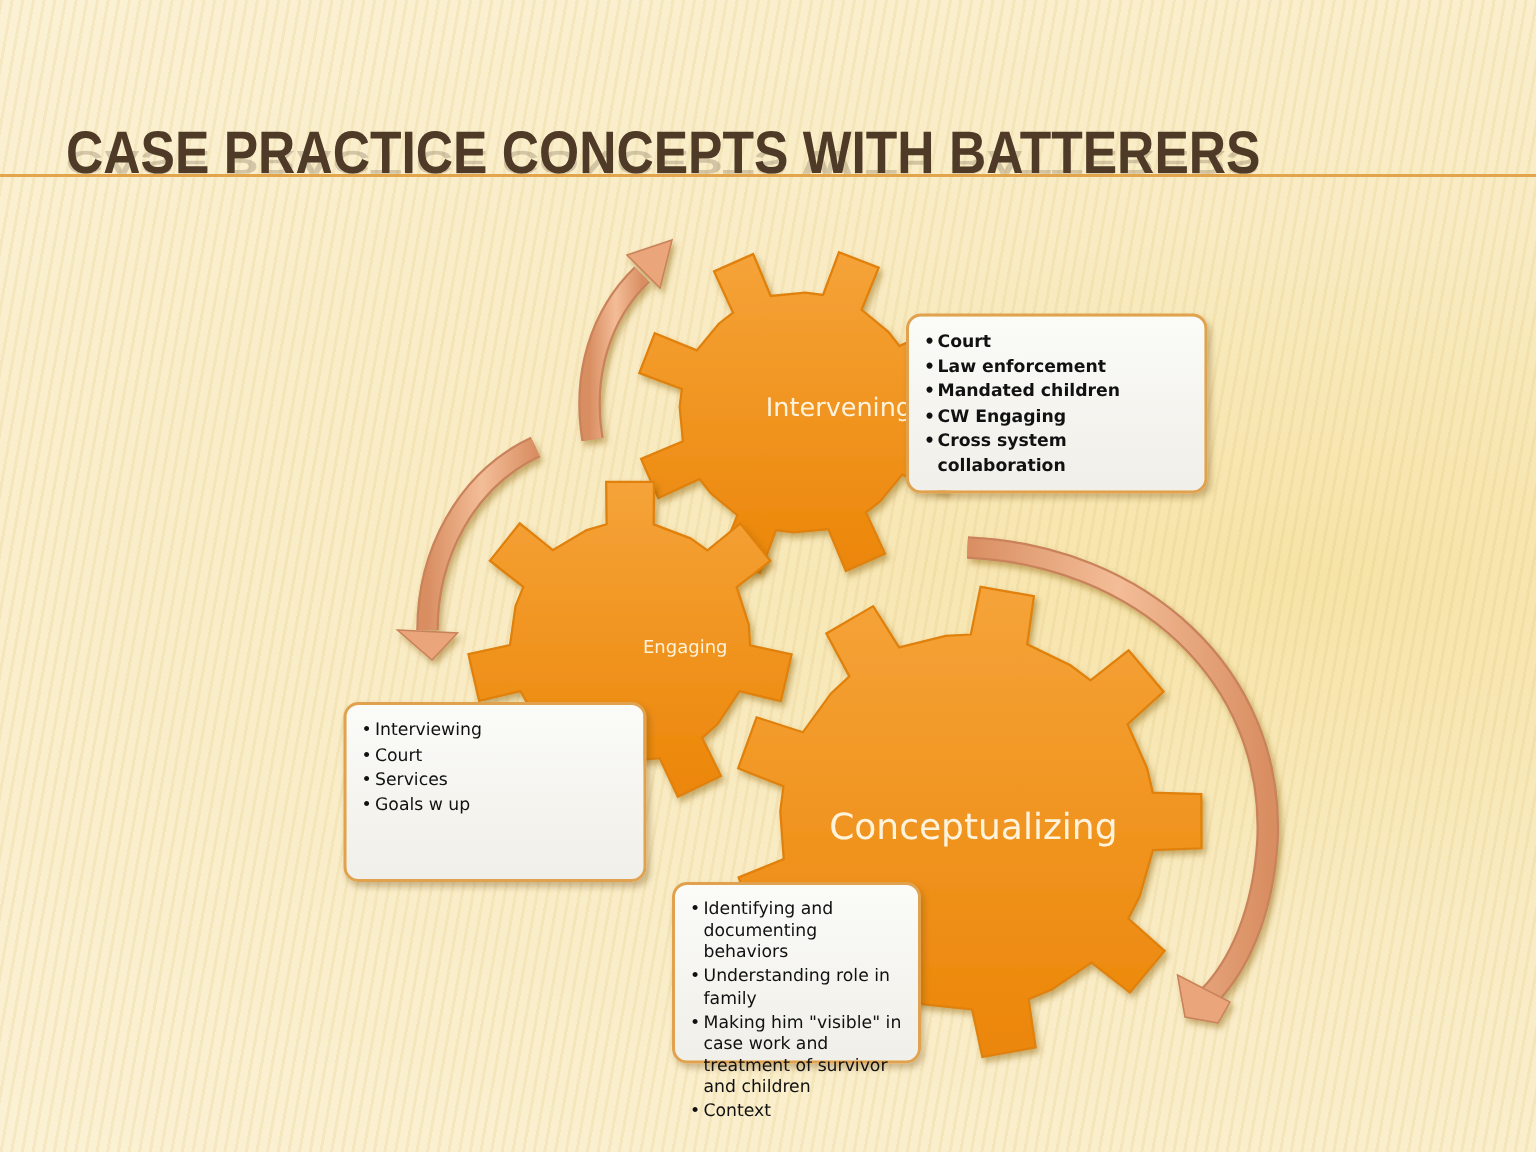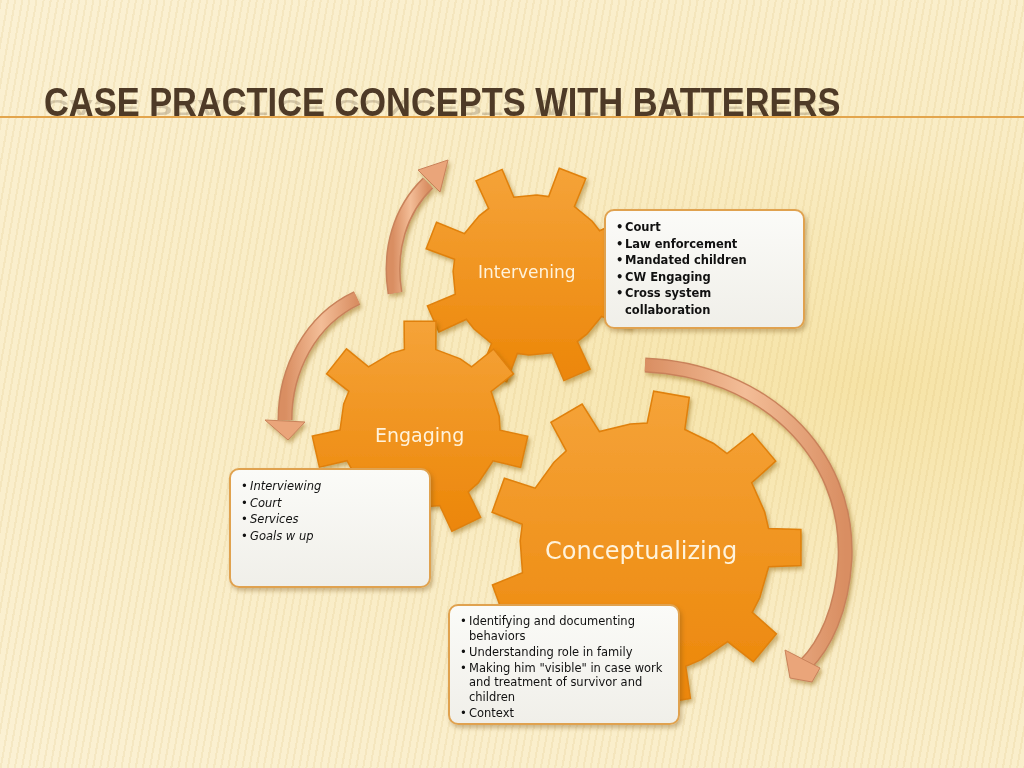--- a/index.html
+++ b/index.html
@@ -9,21 +9,21 @@
       repeating-linear-gradient(100deg, rgba(220,190,120,0.18) 0px, rgba(220,190,120,0.18) 2px, transparent 2px, transparent 7px),
       radial-gradient(ellipse at 85% 50%, #f6e3a6 0%, #f9ecc4 45%, #fbf1d4 100%);
   }
   .title-wrap{position:absolute;left:44px;top:80px;}
   .title{font-family:"Liberation Sans",sans-serif;font-weight:bold;font-size:40px;color:#4e3a27;
     letter-spacing:0px;transform:scaleX(0.86);transform-origin:left;white-space:nowrap;line-height:44px;}
   .title-reflect{position:absolute;left:0;top:40px;font-weight:bold;font-size:40px;color:#4e3a27;
     transform:scaleX(0.86) scaleY(-0.55);transform-origin:left top;opacity:0.22;white-space:nowrap;line-height:44px;}
   .title-rule{position:absolute;left:0;top:116px;width:1024px;height:2px;background:#e3a54c;}
   svg.diagram{position:absolute;left:0;top:0;}
-  .gear-label{position:absolute;color:#fff3dc;font-family:"DejaVu Sans",sans-serif;text-align:left;}
+  .gear-label{position:absolute;color:#fff3dc;font-family:"DejaVu Sans",sans-serif;text-align:right;}
   .box{position:absolute;background:linear-gradient(#fbfbf8,#f0efe9);border:2px solid #e0a24f;border-radius:10px;
     box-shadow:2px 3px 4px rgba(120,80,20,0.35);font-family:"DejaVu Sans",sans-serif;font-size:11.5px;color:#111;
     padding:8px 8px 6px 10px;box-sizing:border-box;}
   .box ul{margin:0;padding:0;list-style:none;}
   .box li{position:relative;padding-left:9px;line-height:16.5px;}
   .box li::before{content:"•";position:absolute;left:0;top:0;}
   .box.sm li{line-height:14.5px;margin-bottom:1.5px;}
 </style>
 </head>
 <body>
@@ -67,42 +67,42 @@
   </g>
 
   <g id="gears">
       <polygon points="536.8,195.1 548.7,196.6 559.3,168.2 585.8,178.5 574.4,206.5 592.2,221.2 599.6,230.7 627.1,218.0 638.6,244.1 610.7,255.8 612.9,278.8 611.4,290.7 639.8,301.3 629.5,327.8 601.5,316.4 586.8,334.2 577.3,341.6 590.0,369.1 563.9,380.6 552.2,352.7 529.2,354.9 517.3,353.4 506.7,381.8 480.2,371.5 491.6,343.5 473.8,328.8 466.4,319.3 438.9,332.0 427.4,305.9 455.3,294.2 453.1,271.2 454.6,259.3 426.2,248.7 436.5,222.2 464.5,233.6 479.2,215.8 488.7,208.4 476.0,180.9 502.1,169.4 513.8,197.3" fill="url(#gearG)" stroke="#e0800a" stroke-width="1.5" filter="url(#sh)"></polygon>
       <polygon points="391.1,353.4 404.4,349.5 404.1,321.2 436.0,321.2 435.8,349.6 460.3,358.9 471.6,366.9 493.6,349.0 513.5,373.9 491.1,391.4 499.2,416.5 500.0,430.2 527.7,436.3 520.6,467.4 493.0,460.8 478.4,482.7 468.1,491.9 480.6,517.4 451.9,531.2 439.8,505.5 413.6,507.7 400.0,505.5 387.9,531.1 359.2,517.3 371.8,491.8 353.7,472.7 347.0,460.7 319.4,467.2 312.3,436.1 340.0,430.1 343.7,404.0 348.9,391.3 326.6,373.8 346.5,348.9 368.5,366.8" fill="url(#gearG)" stroke="#e0800a" stroke-width="1.5" filter="url(#sh)"></polygon>
       <polygon points="630.4,423.9 647.2,423.0 653.7,391.2 689.3,397.4 684.8,429.5 713.6,443.5 727.0,453.6 752.4,433.5 775.7,461.1 751.7,482.8 764.7,512.1 768.5,528.4 800.9,529.4 801.0,565.5 768.6,566.7 759.8,597.5 752.2,612.4 776.4,633.9 753.3,661.7 727.7,641.7 701.2,659.7 685.7,666.2 690.4,698.3 654.9,704.7 648.1,673.0 616.2,669.6 600.2,664.7 583.2,692.3 551.9,674.4 567.0,645.7 544.8,622.7 535.7,608.6 504.9,618.8 492.4,585.0 522.5,572.7 520.2,540.8 522.3,524.2 492.1,512.2 504.4,478.2 535.2,488.2 554.0,462.3 566.3,450.9 550.9,422.3 582.1,404.1 599.4,431.6" fill="url(#gearG)" stroke="#e0800a" stroke-width="1.5" filter="url(#sh)"></polygon>
     </g>
 </svg>
 
 <div class="gear-label" style="left:478px;top:262px;width:130px;font-size:17px;">Intervening</div>
-<div class="gear-label" style="left:375px;top:424px;width:130px;font-size:19px;">Engaging</div>
+<div class="gear-label" style="left:355px;top:424px;width:130px;font-size:12px;">Engaging</div>
 <div class="gear-label" style="left:545px;top:537px;width:200px;font-size:24px;">Conceptualizing</div>
 
 <div class="box" style="left:604px;top:209px;width:201px;height:120px;font-weight:bold;">
   <ul>
     <li>Court</li>
     <li>Law enforcement</li>
     <li>Mandated children</li>
     <li>CW Engaging</li>
     <li>Cross system collaboration</li>
   </ul>
 </div>
 
-<div class="box" style="left:229px;top:468px;width:202px;height:120px;font-style:italic;">
+<div class="box" style="left:229px;top:468px;width:202px;height:120px;">
   <ul>
     <li>Interviewing</li>
     <li>Court</li>
     <li>Services</li>
     <li>Goals w up</li>
   </ul>
 </div>
 
-<div class="box sm" style="left:448px;top:588px;width:232px;height:121px;margin-top:16px;">
+<div class="box sm" style="left:448px;top:588px;width:166px;height:121px;">
   <ul>
     <li>Identifying and documenting behaviors</li>
     <li>Understanding role in family</li>
     <li>Making him "visible" in case work  and treatment of survivor and children</li>
     <li>Context</li>
   </ul>
 </div>
 
 </body></html>

